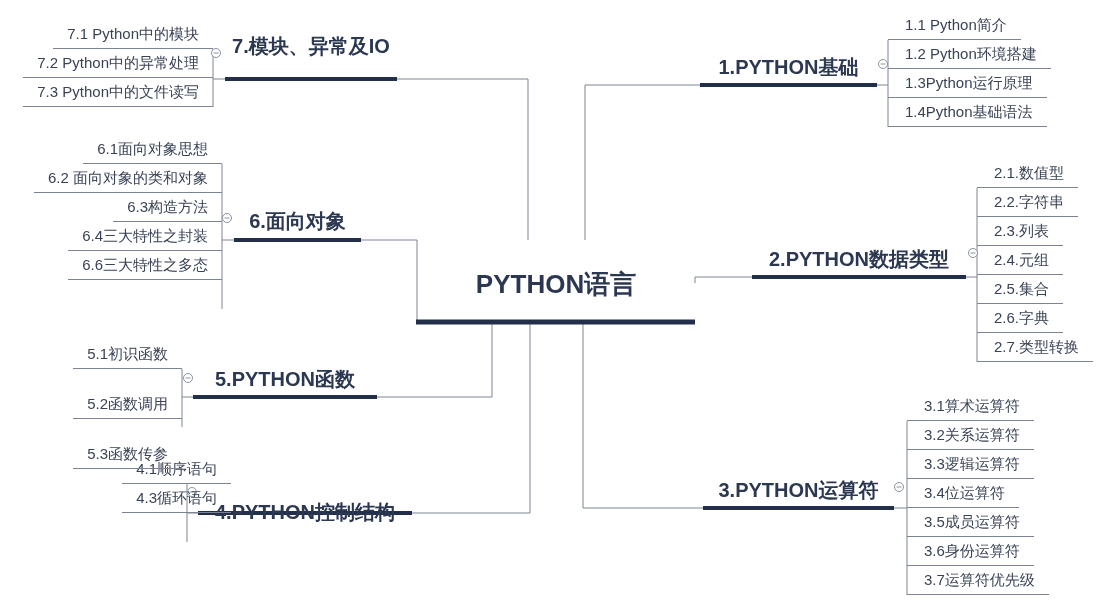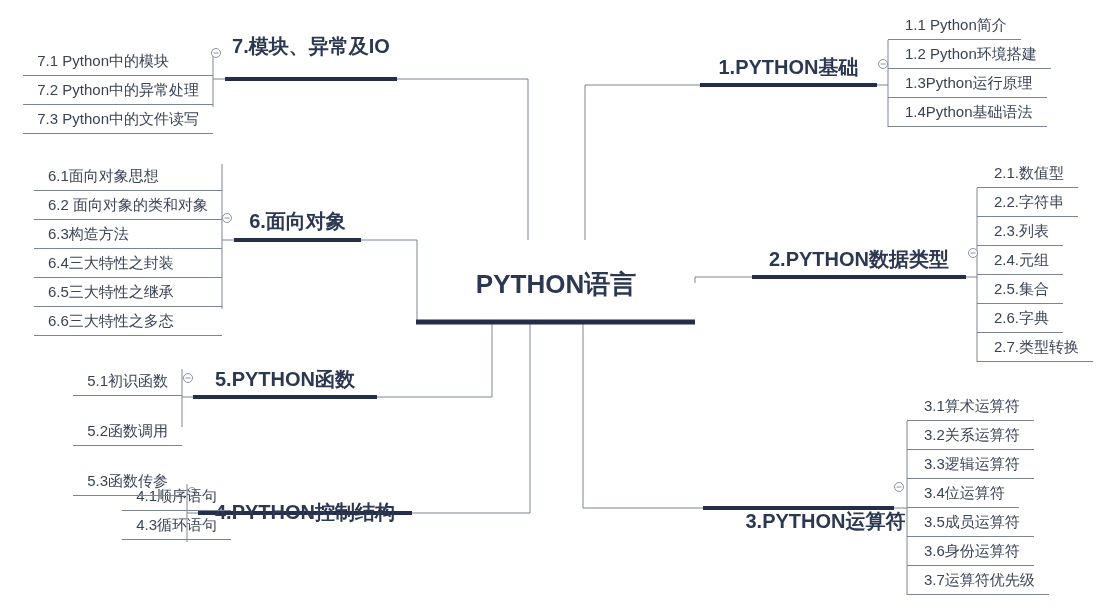--- a/index.html
+++ b/index.html
@@ -12,29 +12,29 @@
   .toggle-circle{fill:#ffffff;stroke:#8a93a2;stroke-width:1;}
   .toggle-minus{stroke:#8a93a2;stroke-width:1;}
 
   #root-title{position:absolute;left:386px;top:258px;width:340px;z-index:2;
     text-align:center;font-size:26px;font-weight:bold;color:#2c3752;line-height:52px;white-space:nowrap;}
 
   .blabel{position:absolute;z-index:2;font-weight:bold;font-size:20px;color:#2c3752;
     text-align:center;line-height:26px;white-space:nowrap;}
   #b1-label{left:700px;top:54px;width:177px;}
   #b2-label{left:752px;top:246px;width:214px;}
-  #b3-label{left:730px;top:477px;width:191px;margin-top:31px;}
+  #b3-label{left:703px;top:477px;width:191px;}
   #b4-label{left:198px;top:482px;width:214px;margin-top:17px;}
   #b5-label{left:193px;top:366px;width:184px;}
   #b6-label{left:234px;top:208px;width:127px;}
   #b7-label{left:225px;top:33px;width:172px;}
 
   .children{position:absolute;z-index:2;display:flex;flex-direction:column;}
   .children.right{align-items:flex-start;}
-  .children.left{margin-top:27px;}
+  .children.left{align-items:flex-end;}
   .row{box-sizing:border-box;height:29px;line-height:28px;font-size:15px;color:#3a4356;
     border-bottom:1px solid #7c8493;white-space:nowrap;}
   .right .row{padding:0 14px 0 17px;}
   .left .row{padding:0 14px 0 14px;}
   #b1-children{left:888px;top:11px;}
   #b2-children{left:977px;top:159px;}
   #b3-children{left:907px;top:392px;}
   #b4-children{right:877px;top:455px;}
   #b5-children{right:926px;top:340px;gap:21px;}
   #b6-children{right:886px;top:135px;}
@@ -156,21 +156,20 @@
     <div class="row">5.1初识函数</div>
     <div class="row">5.2函数调用</div>
     <div class="row">5.3函数传参</div>
   </div>
 
   <div class="children left" id="b6-children">
     <div class="row">6.1面向对象思想</div>
     <div class="row">6.2 面向对象的类和对象</div>
     <div class="row">6.3构造方法</div>
     <div class="row">6.4三大特性之封装</div>
-    <div class="row">6.5三大特性之继承</div>
     <div class="row">6.6三大特性之多态</div>
   </div>
 
   <div class="children left" id="b7-children">
     <div class="row">7.1 Python中的模块</div>
     <div class="row">7.2 Python中的异常处理</div>
     <div class="row">7.3 Python中的文件读写</div>
   </div>
 
 </div>

